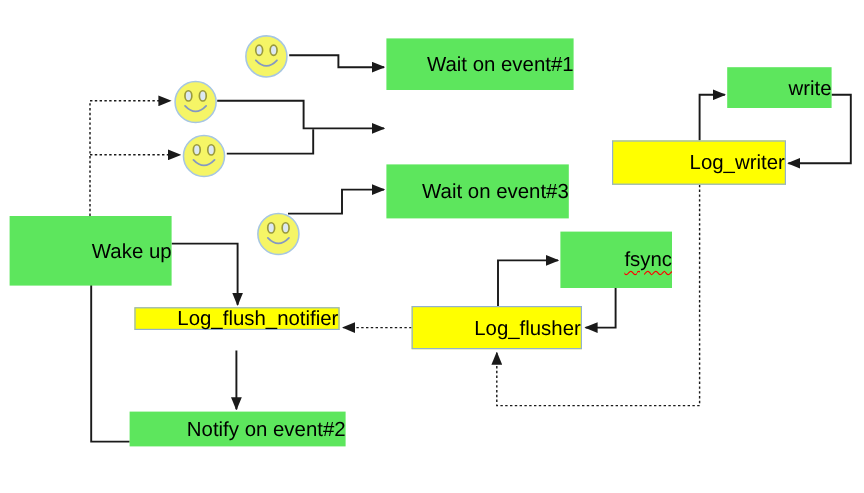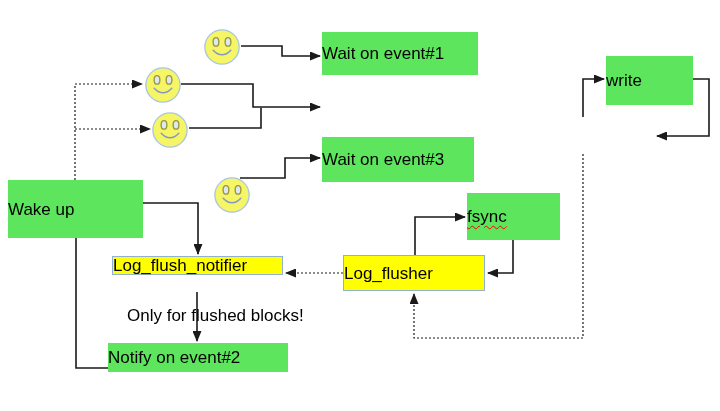--- a/index.html
+++ b/index.html
@@ -11,21 +11,21 @@
   html,body{margin:0;padding:0;background:#ffffff;}
   .canvas{position:relative;width:720px;height:411px;background:#ffffff;overflow:hidden;
           font-family:"Liberation Sans",sans-serif;color:var(--text);}
   .wires{position:absolute;left:0;top:0;}
   .wires polyline{fill:none;stroke:var(--ink);stroke-width:1.6px;}
   .wires polyline.dotted{stroke-width:1.2px;stroke-dasharray:2 2;}
   #ah path{fill:var(--ink);}
   .smiley-body{fill:var(--smiley-fill);stroke:var(--smiley-border);stroke-width:1.4px;}
   .smiley-eye{fill:var(--smiley-eye-fill);stroke:var(--smiley-eye-ring);stroke-width:1.5px;}
   .smiley-mouth{fill:none;stroke:var(--smiley-mouth);stroke-width:1.6px;stroke-linecap:round;}
-  .node{position:absolute;display:flex;align-items:center;justify-content:flex-start;
+  .node{position:absolute;display:flex;align-items:center;justify-content:flex-end;
         font-size:17px;line-height:1;white-space:nowrap;box-sizing:border-box;}
   .node.green{background:var(--green-box);}
   .node.yellow{background:var(--yellow-box);border:1px solid var(--yellow-box-border);}
   .misspelled{text-decoration:underline wavy var(--spellcheck);text-decoration-thickness:1px;text-underline-offset:3px;}
   .note{position:absolute;font-size:17px;white-space:nowrap;}
 </style>
 </head>
 <body>
 
 <div class="canvas">
@@ -65,34 +65,36 @@
     <use href="#smiley" x="151.5" y="111.5" width="37" height="37"></use>
     <use href="#smiley" x="213.5" y="176.5" width="37" height="37"></use>
   </svg>
 
   <div class="node green" style="left:322px;top:32px;width:156px;height:43px">
     <span>Wait on event#1</span>
   </div>
   <div class="node green" style="left:322px;top:137px;width:152px;height:45px">
     <span>Wait on event#3</span>
   </div>
-  <div class="node green" style="left:606px;top:56px;width:87px;height:49px">
+  <div class="node green" style="left:606px;top:56px;width:87px;height:34px">
     <span>write</span>
+  </div>
+  <div class="node yellow" style="left:510px;top:117px;width:145px;height:37px">
+    <span>Log_writer</span>
   </div>
   <div class="node green" style="left:467px;top:193px;width:93px;height:47px">
     <span class="misspelled">fsync</span>
   </div>
   <div class="node yellow" style="left:343px;top:255px;width:142px;height:36px">
     <span>Log_flusher</span>
   </div>
   <div class="node yellow" style="left:112px;top:256px;width:171px;height:19px">
     <span>Log_flush_notifier</span>
   </div>
   <div class="node green" style="left:8px;top:180px;width:135px;height:58px">
     <span>Wake up</span>
   </div>
   <div class="node green" style="left:108px;top:343px;width:180px;height:29px">
     <span>Notify on event#2</span>
   </div>
 
-  <div class="note" style="left:127px;top:306px">Only for flushed blocks!</div>
 
 </div>
 
 </body></html>

